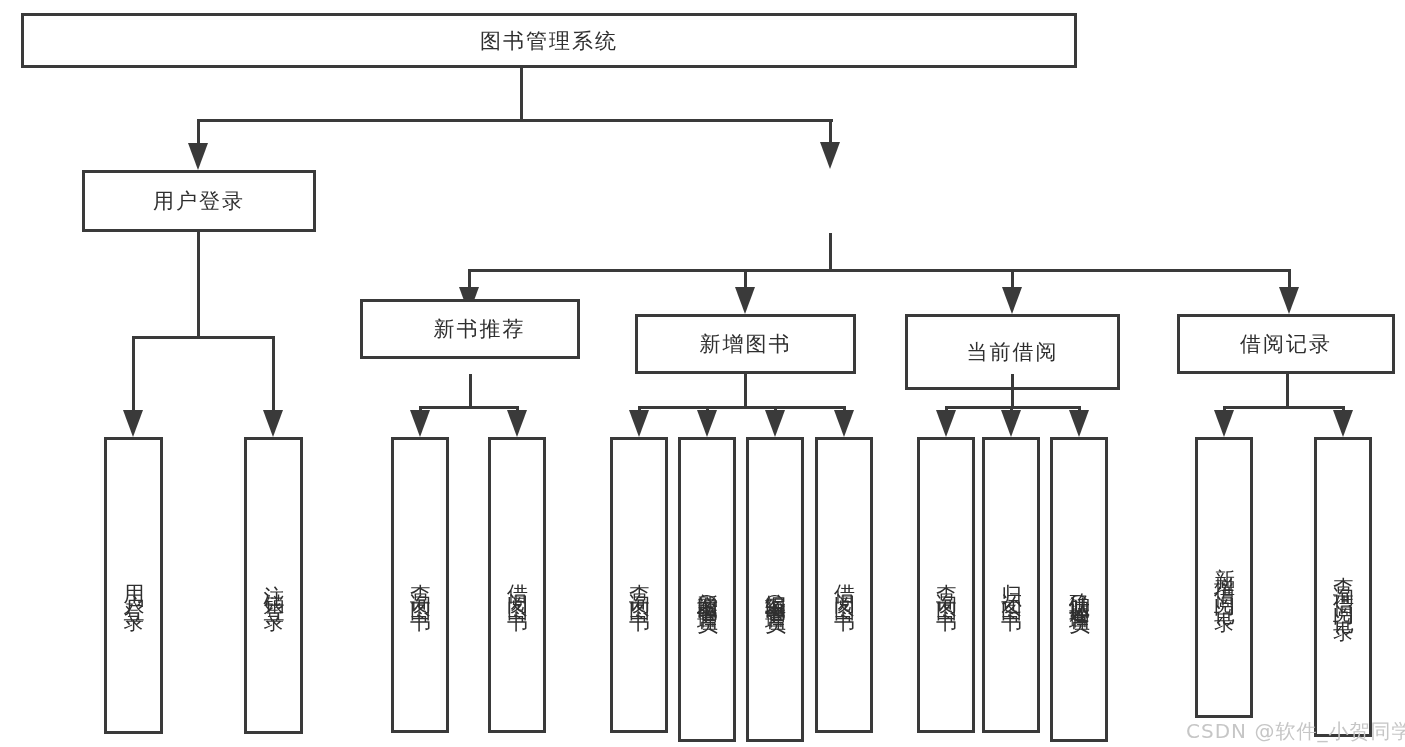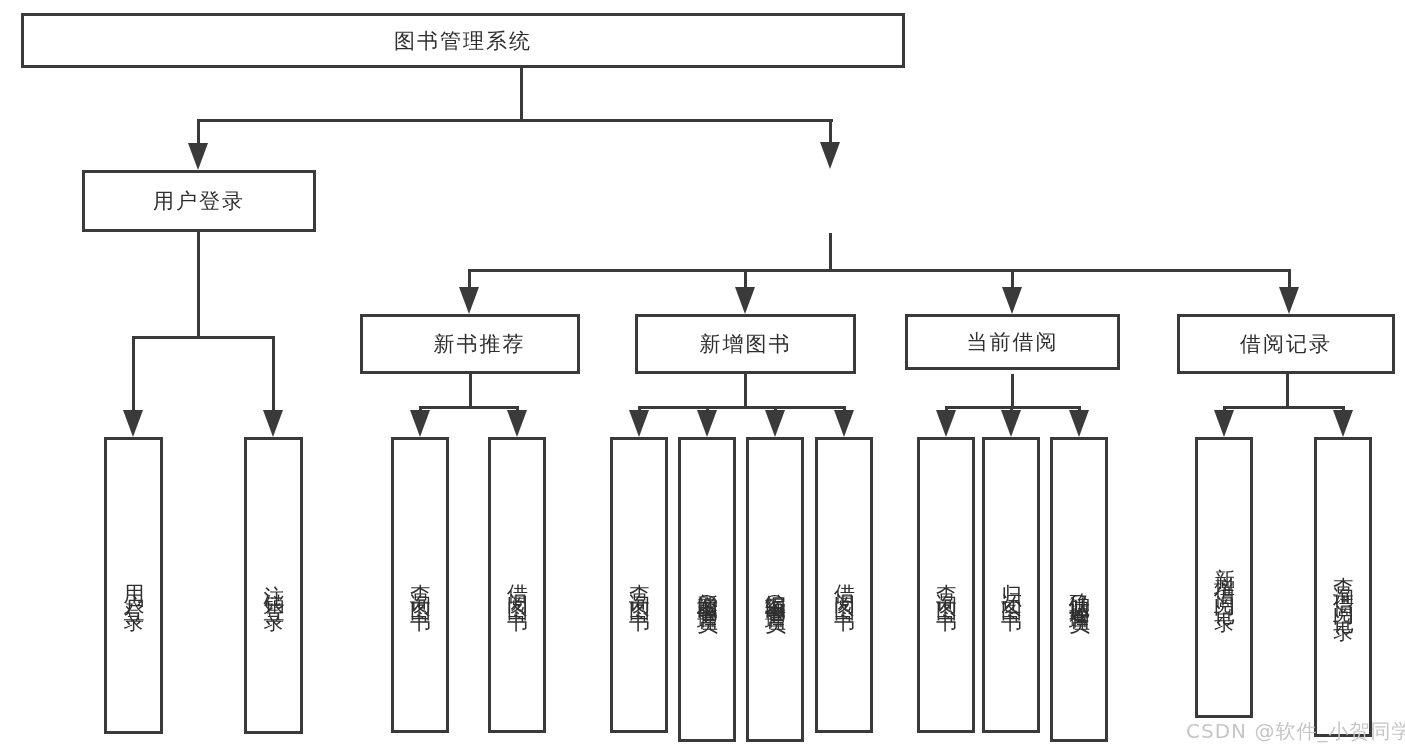--- a/index.html
+++ b/index.html
@@ -59,21 +59,21 @@
     letter-spacing: 1px;
     white-space: nowrap;
     text-align: right;
   }
 </style>
 </head>
 <body>
 
 <div class="canvas">
 
-  <div class="box" style="left:21px; top:13px; width:884px; height:55px;">
+  <div class="box" style="left:21px; top:13px; width:1056px; height:55px;">
     <span>图书管理系统</span>
   </div>
 
   <div class="line" style="left:520px; top:68px; width:3px; height:53px;"></div>
   <div class="line" style="left:197px; top:119px; width:636px; height:3px;"></div>
   <div class="line" style="left:197px; top:119px; width:3px; height:27px;"></div>
   <div class="arrow" style="left:188px; top:143px;"></div>
   <div class="line" style="left:829px; top:119px; width:3px; height:27px;"></div>
   <div class="arrow" style="left:820px; top:142px;"></div>
 
@@ -92,27 +92,27 @@
   <div class="line" style="left:468px; top:269px; width:822px; height:3px;"></div>
   <div class="line" style="left:468px; top:269px; width:3px; height:22px;"></div>
   <div class="arrow" style="left:459px; top:287px;"></div>
   <div class="line" style="left:744px; top:269px; width:3px; height:22px;"></div>
   <div class="arrow" style="left:735px; top:287px;"></div>
   <div class="line" style="left:1011px; top:269px; width:3px; height:22px;"></div>
   <div class="arrow" style="left:1002px; top:287px;"></div>
   <div class="line" style="left:1288px; top:269px; width:3px; height:22px;"></div>
   <div class="arrow" style="left:1279px; top:287px;"></div>
 
-  <div class="box" style="left:360px; top:314px; width:220px; height:60px;padding-left:19px;">
+  <div class="box" style="left:360px; top:299px; width:220px; height:60px;padding-left:19px;">
     <span>新书推荐</span>
   </div>
   <div class="box" style="left:635px; top:314px; width:221px; height:60px;">
     <span>新增图书</span>
   </div>
-  <div class="box" style="left:905px; top:314px; width:215px; height:56px;">
+  <div class="box" style="left:905px; top:314px; width:215px; height:76px;">
     <span>当前借阅</span>
   </div>
   <div class="box" style="left:1177px; top:314px; width:218px; height:60px;">
     <span>借阅记录</span>
   </div>
 
   <div class="line" style="left:469px; top:374px; width:3px; height:35px;"></div>
   <div class="line" style="left:419px; top:406px; width:100px; height:3px;"></div>
   <div class="line" style="left:419px; top:406px; width:3px; height:8px;"></div>
   <div class="arrow" style="left:410px; top:410px;"></div>

